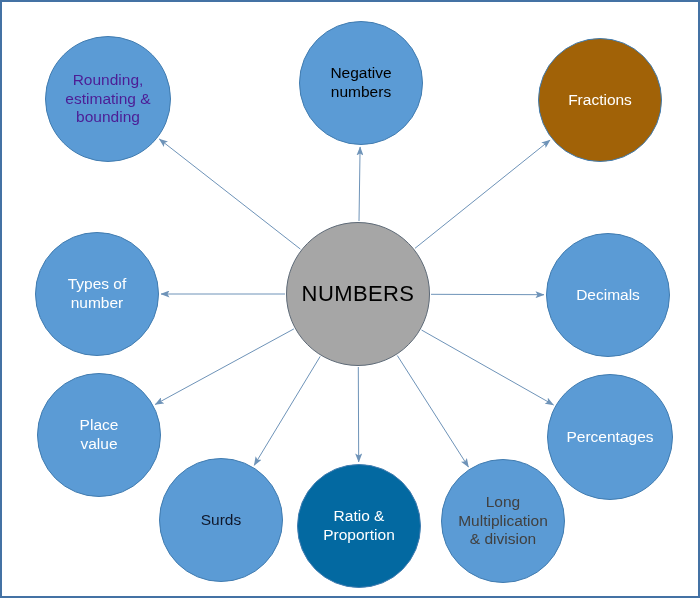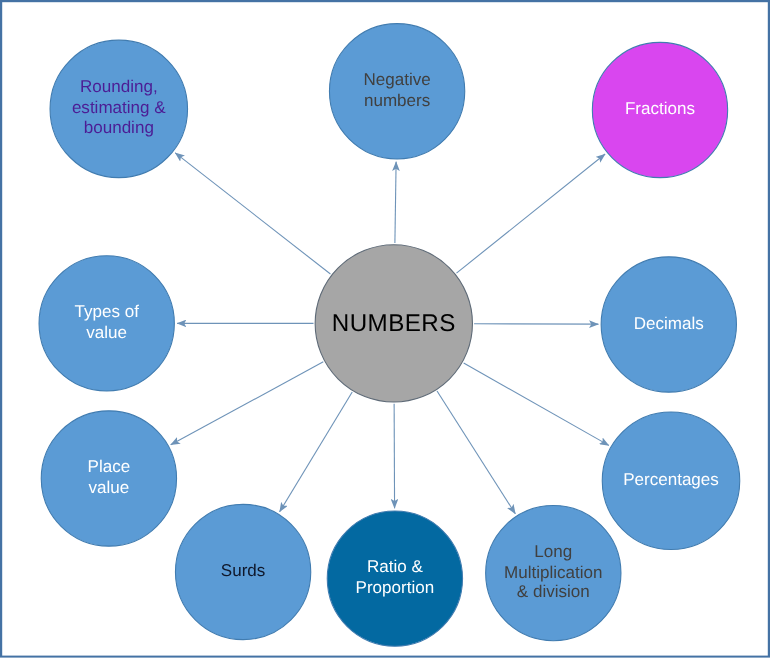--- a/index.html
+++ b/index.html
@@ -77,30 +77,30 @@
       <line x1="356.3" y1="365.0" x2="356.7" y2="460.0" stroke="#6E93B8" stroke-width="1" marker-end="url(#arrowhead)"></line>
       <line x1="395.3" y1="353.5" x2="466.5" y2="465.1" stroke="#6E93B8" stroke-width="1" marker-end="url(#arrowhead)"></line>
     </svg>
 
   <div id="nodes">
       <div class="node node-leaf" style="left: 43px; top: 34px; width: 126px; height: 126px; background: rgb(91, 155, 213); border-color: rgb(65, 124, 176); color: #4c1d95;">
         <span class="node-label">Rounding,
 estimating &amp;
 bounding</span>
       </div>
-      <div class="node node-leaf" style="left: 297px; top: 19px; width: 124px; height: 124px; background: rgb(91, 155, 213); border-color: rgb(65, 124, 176); color: #404040;">
+      <div class="node node-leaf" style="left: 297px; top: 19px; width: 124px; height: 124px; background: rgb(91, 155, 213); border-color: rgb(65, 124, 176); color: #000000;">
         <span class="node-label">Negative
 numbers</span>
       </div>
-      <div class="node node-leaf" style="left: 536px; top: 36px; width: 124px; height: 124px; background: #d946ef; border-color: rgb(65, 124, 176); color: rgb(255, 255, 255);">
+      <div class="node node-leaf" style="left: 536px; top: 36px; width: 124px; height: 124px; background: #a16207; border-color: rgb(65, 124, 176); color: rgb(255, 255, 255);">
         <span class="node-label">Fractions</span>
       </div>
       <div class="node node-leaf" style="left: 33px; top: 230px; width: 124px; height: 124px; background: rgb(91, 155, 213); border-color: rgb(65, 124, 176); color: rgb(255, 255, 255);">
         <span class="node-label">Types of
-value</span>
+number</span>
       </div>
       <div class="node node-leaf" style="left: 544px; top: 231px; width: 124px; height: 124px; background: rgb(91, 155, 213); border-color: rgb(65, 124, 176); color: rgb(255, 255, 255);">
         <span class="node-label">Decimals</span>
       </div>
       <div class="node node-leaf" style="left: 35px; top: 371px; width: 124px; height: 124px; background: rgb(91, 155, 213); border-color: rgb(65, 124, 176); color: rgb(255, 255, 255); text-align: center;">
         <span class="node-label">Place
 value</span>
       </div>
       <div class="node node-leaf" style="left: 545px; top: 372px; width: 126px; height: 126px; background: rgb(91, 155, 213); border-color: rgb(65, 124, 176); color: rgb(255, 255, 255);">
         <span class="node-label">Percentages</span>

